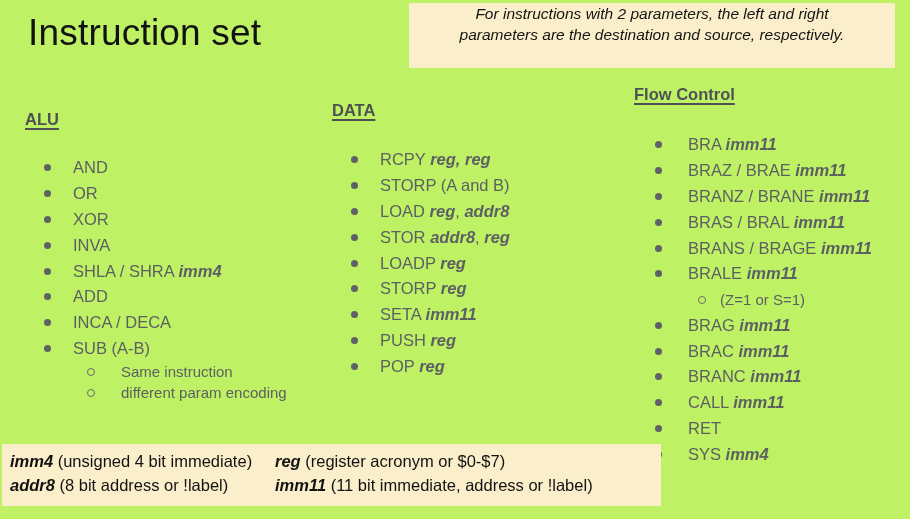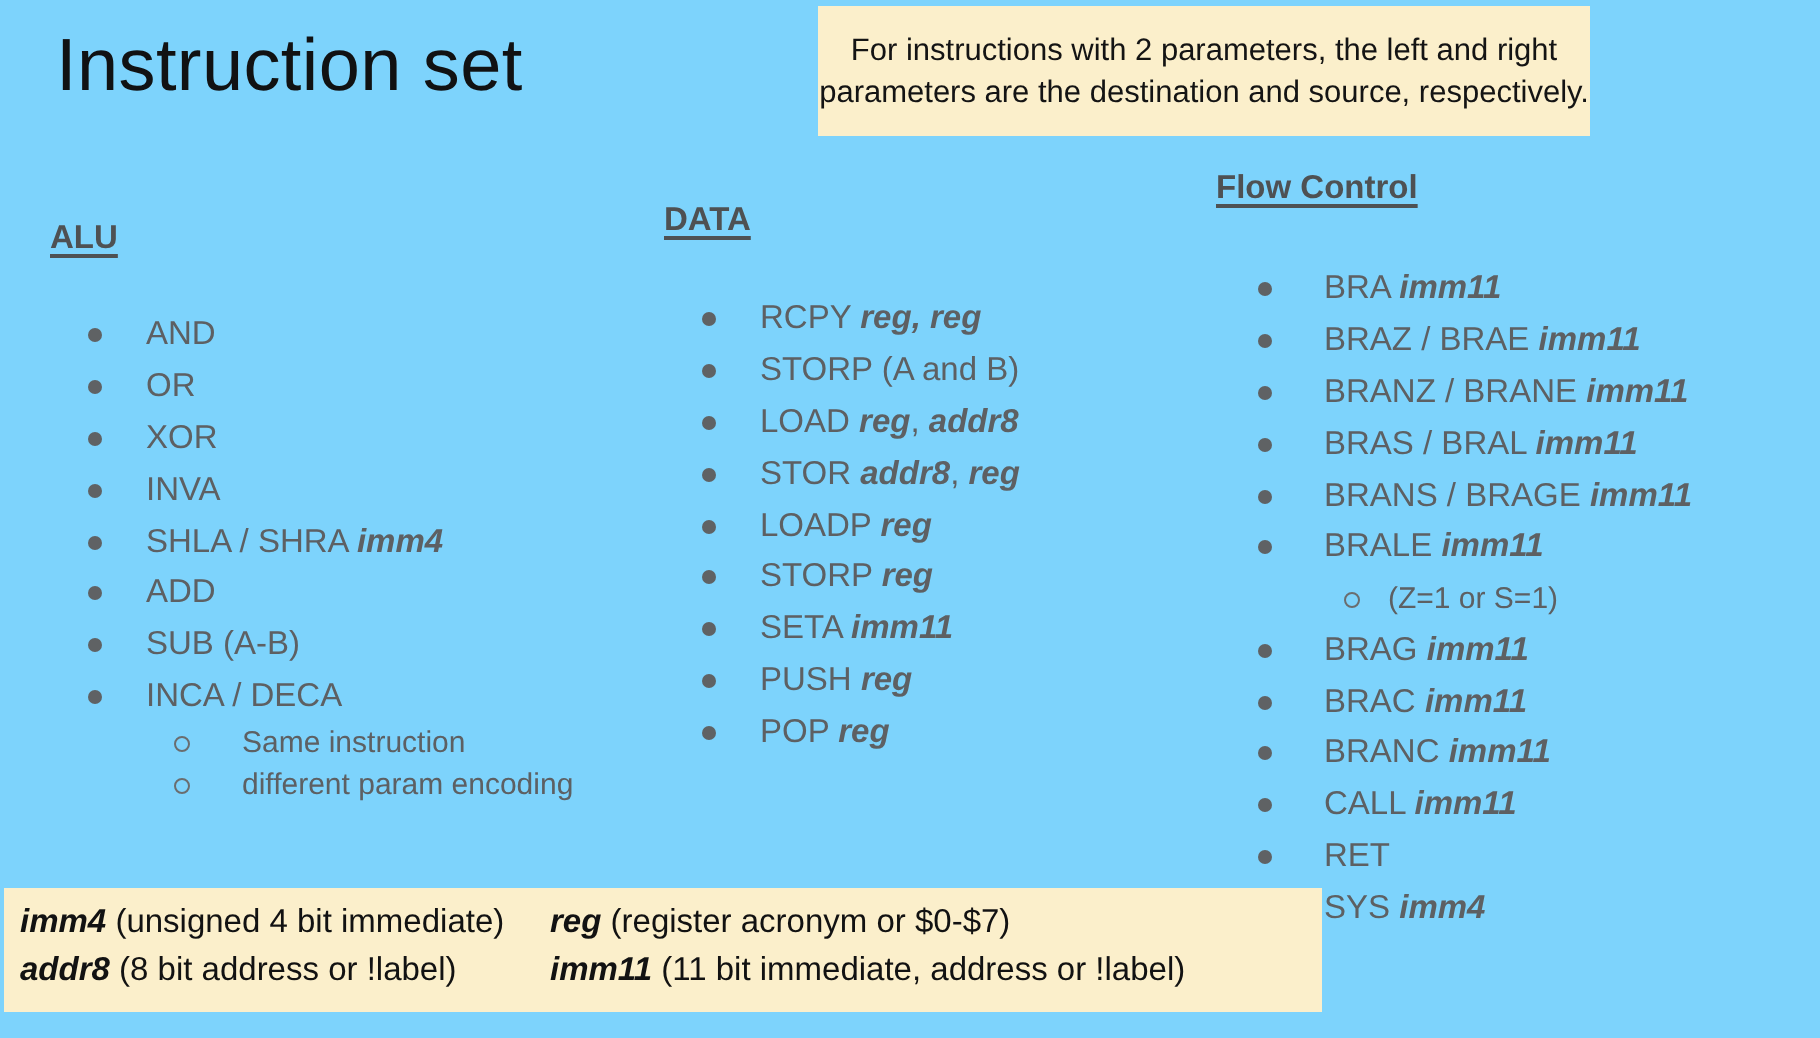--- a/index.html
+++ b/index.html
@@ -1,28 +1,28 @@
 <!DOCTYPE html>
 <html><head>
 <meta charset="utf-8">
 <style>
   html,body{margin:0;padding:0;background:#fff;}
   body{font-family:"Liberation Sans", sans-serif; -webkit-font-smoothing:antialiased;}
-  .slide{position:relative;width:910px;height:519px;background:#7dd3fc;overflow:hidden;}
+  .slide{position:relative;width:910px;height:519px;background:#bef264;overflow:hidden;}
 
   .title{position:absolute;left:28px;top:12px;font-size:37px;line-height:1.15;color:#111213;letter-spacing:0.2px;white-space:nowrap;}
 
-  .note-box{position:absolute;left:409px;top:3px;width:386px;height:65px;background:#fbefcb;
-            box-sizing:border-box;padding-top:12px;text-align:center;color:#141414;
-            font-size:15.5px;line-height:21px;}
+  .note-box{position:absolute;left:409px;top:3px;width:486px;height:65px;background:#fbefcb;
+            box-sizing:border-box;text-align:center;color:#141414;
+            font-size:15.5px;line-height:21px;font-style:italic;}
 
   .col{position:absolute;}
   .col-alu{left:25px;top:110px;}
   .col-data{left:332px;top:101px;}
-  .col-flow{left:608px;top:85px;}
+  .col-flow{left:634px;top:85px;}
   .heading{margin:0;font-size:16.5px;font-weight:bold;color:#4e5153;
            text-decoration:underline;text-decoration-thickness:2px;text-underline-offset:3px;
            white-space:nowrap;}
   .col-alu .list{margin-top:26px;}
   .col-data .list{margin-top:27px;}
   .col-flow .list{margin-top:28px;}
 
   .item{display:flex;align-items:center;height:25.8px;color:#5d6063;font-size:16.5px;white-space:nowrap;}
   .item .txt{margin-left:22px;}
   .dot{width:7px;height:7px;border-radius:50%;background:#5f6264;flex:none;margin-left:19px;}
@@ -79,25 +79,25 @@
         <div class="item">
           <span class="dot"></span>
           <span class="txt">SHLA / SHRA <span class="em">imm4</span></span>
         </div>
         <div class="item">
           <span class="dot"></span>
           <span class="txt">ADD</span>
         </div>
         <div class="item">
           <span class="dot"></span>
+          <span class="txt">INCA / DECA</span>
+        </div>
+        <div class="item">
+          <span class="dot"></span>
           <span class="txt">SUB (A-B)</span>
-        </div>
-        <div class="item">
-          <span class="dot"></span>
-          <span class="txt">INCA / DECA</span>
         </div>
         <div class="item sub">
           <span class="circle"></span>
           <span class="txt">Same instruction</span>
         </div>
         <div class="item sub">
           <span class="circle"></span>
           <span class="txt">different param encoding</span>
         </div>
       </div>

